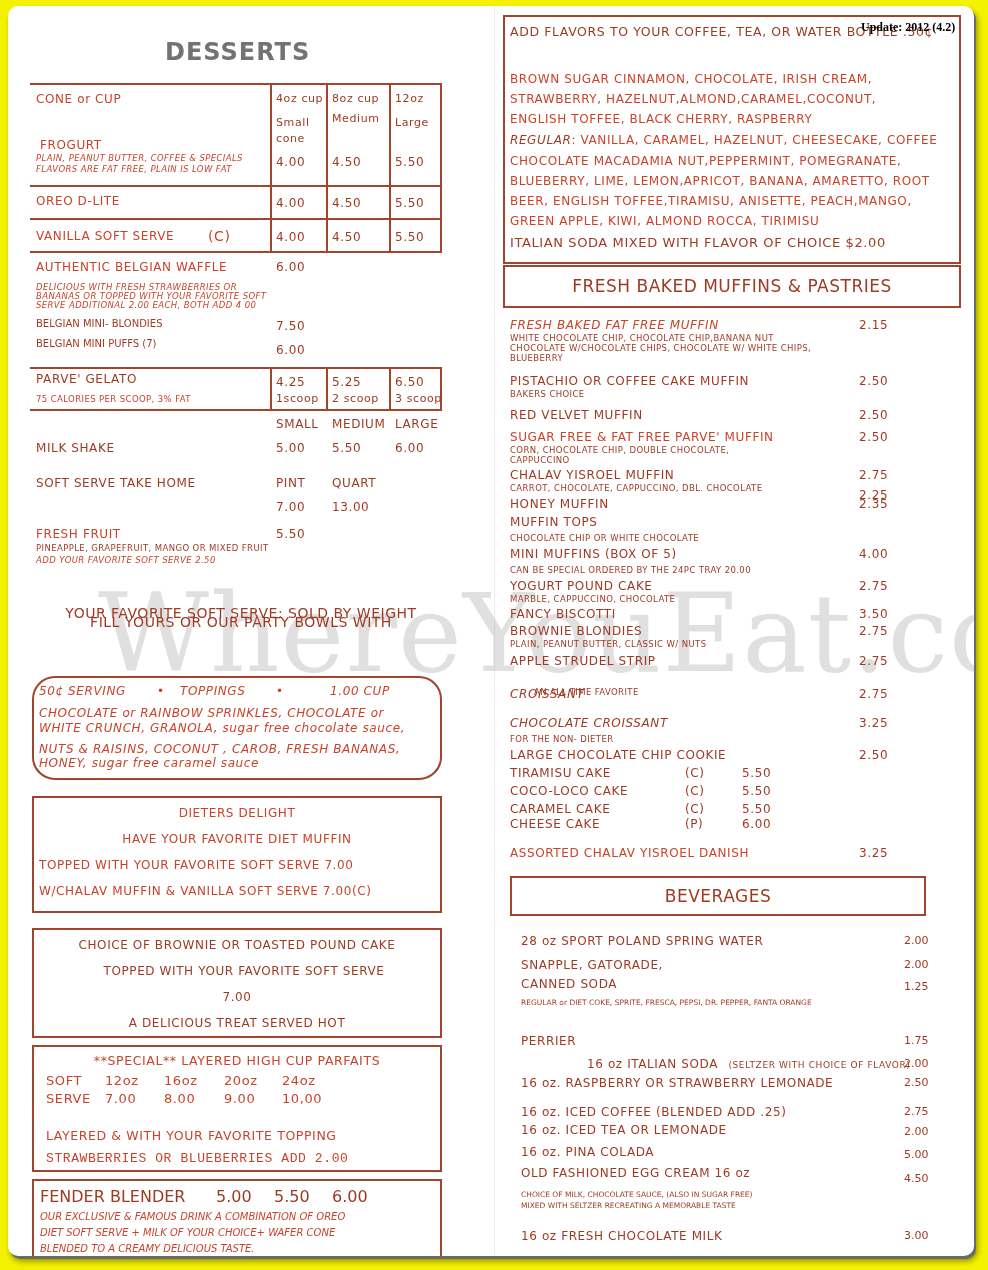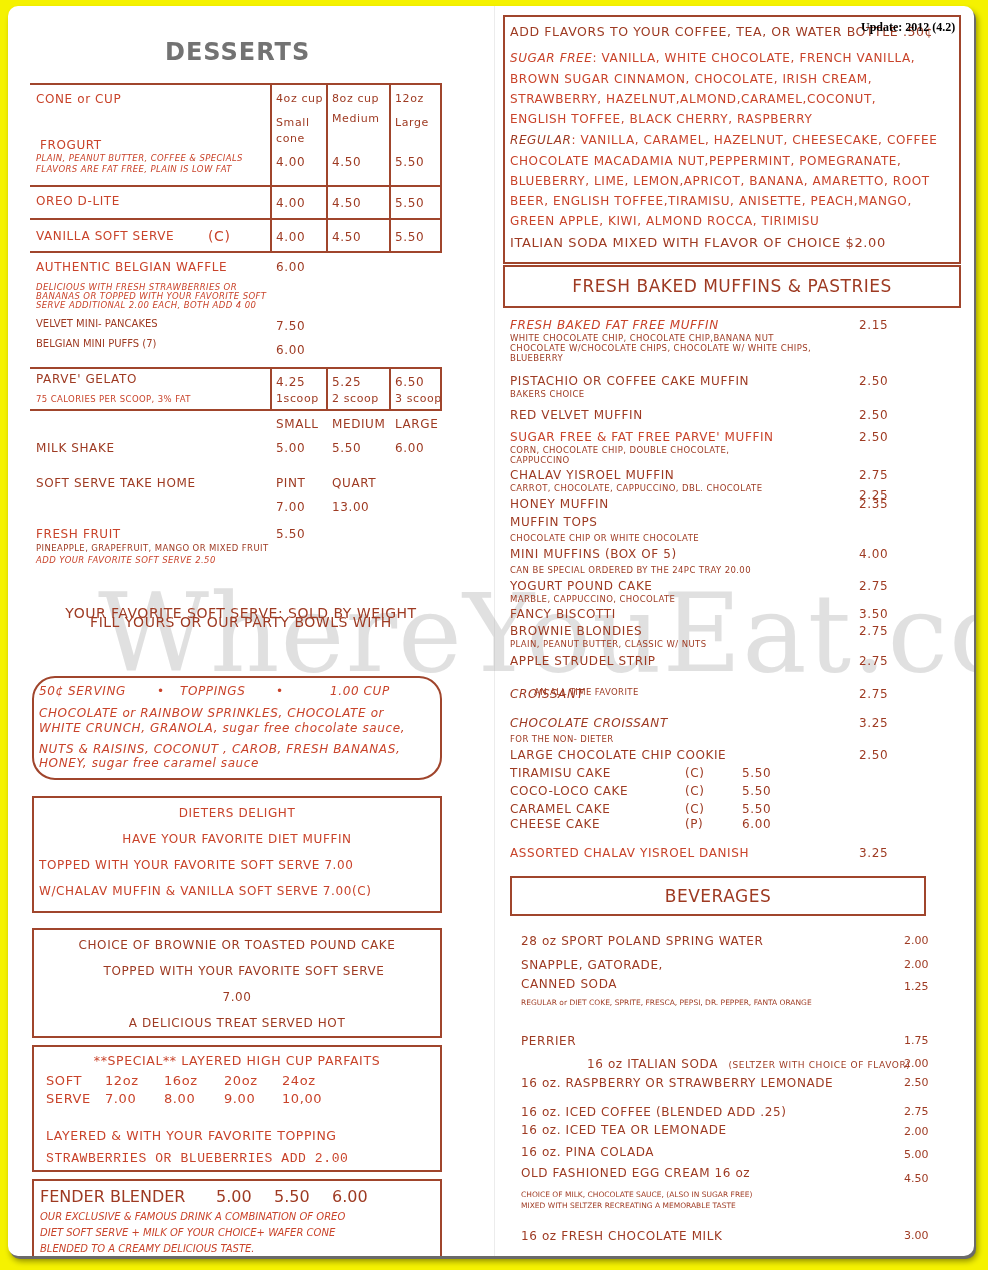--- a/index.html
+++ b/index.html
@@ -77,21 +77,21 @@
     <div class="abs txt c-brown" style="left:324px;top:224px;">4.50</div>
     <div class="abs txt c-brown" style="left:387px;top:224px;">5.50</div>
   </div>
 
   <div class="abs txt c-red" style="left:28px;top:254px;">AUTHENTIC BELGIAN WAFFLE</div>
   <div class="abs txt c-brown" style="left:268px;top:254px;">6.00</div>
   <div class="abs small c-red ital" style="left:28px;top:276px;">DELICIOUS WITH FRESH STRAWBERRIES OR</div>
   <div class="abs small c-red ital" style="left:28px;top:285px;">BANANAS OR TOPPED WITH YOUR FAVORITE SOFT</div>
   <div class="abs small c-red ital" style="left:28px;top:294px;">SERVE ADDITIONAL 2.00 EACH, BOTH ADD 4 00</div>
 
-  <div class="abs c-brown" style="left:28px;top:312px;font-size:10px;white-space:nowrap;">VELVET MINI- PANCAKES</div>
+  <div class="abs c-brown" style="left:28px;top:312px;font-size:10px;white-space:nowrap;">BELGIAN MINI- BLONDIES</div>
   <div class="abs txt c-brown" style="left:268px;top:313px;">7.50</div>
   <div class="abs c-brown" style="left:28px;top:332px;font-size:10px;white-space:nowrap;">BELGIAN MINI PUFFS (7)</div>
   <div class="abs txt c-brown" style="left:268px;top:337px;">6.00</div>
 
   <div>
     <div class="hline" style="left:22px;top:361px;width:412px;"></div>
     <div class="hline" style="left:22px;top:403px;width:412px;"></div>
     <div class="vline" style="left:262px;top:361px;height:44px;"></div>
     <div class="vline" style="left:318px;top:361px;height:44px;"></div>
     <div class="vline" style="left:381px;top:361px;height:44px;"></div>
@@ -178,21 +178,20 @@
     <div class="abs c-brown" style="left:298px;top:6px;font-size:16px;">6.00</div>
     <div class="abs ital c-red" style="left:6px;top:30px;font-size:10px;white-space:nowrap;">OUR EXCLUSIVE &amp; FAMOUS DRINK  A COMBINATION OF  OREO</div>
     <div class="abs ital c-red" style="left:6px;top:46px;font-size:10px;white-space:nowrap;">DIET SOFT SERVE + MILK OF  YOUR CHOICE+  WAFER CONE</div>
     <div class="abs ital c-red" style="left:6px;top:62px;font-size:10px;white-space:nowrap;">BLENDED TO A CREAMY DELICIOUS TASTE.</div>
   </div>
 
   <div class="update">Update: 2012 (4.2)</div>
 
   <div class="abs b" style="left:495px;top:9px;width:454px;height:245px;">
     <div class="abs txt c-brown" style="left:5px;top:7px;font-size:12.5px;">ADD FLAVORS TO YOUR COFFEE, TEA, OR WATER BOTTLE .50¢</div>
-    <div class="abs txt c-red" style="left:5px;top:34px;white-space:nowrap;"><span class="ital">SUGAR FREE</span><span>: VANILLA, WHITE CHOCOLATE, FRENCH VANILLA,</span></div>
     <div class="abs txt c-red" style="left:5px;top:55px;">BROWN SUGAR CINNAMON, CHOCOLATE, IRISH CREAM,</div>
     <div class="abs txt c-red" style="left:5px;top:75px;">STRAWBERRY, HAZELNUT,ALMOND,CARAMEL,COCONUT,</div>
     <div class="abs txt c-red" style="left:5px;top:95px;">ENGLISH TOFFEE, BLACK CHERRY, RASPBERRY</div>
     <div class="abs txt c-red" style="left:5px;top:116px;white-space:nowrap;"><span class="ital c-brown">REGULAR</span><span>: VANILLA, CARAMEL, HAZELNUT, CHEESECAKE, COFFEE</span></div>
     <div class="abs txt c-red" style="left:5px;top:137px;">CHOCOLATE MACADAMIA NUT,PEPPERMINT, POMEGRANATE,</div>
     <div class="abs txt c-red" style="left:5px;top:157px;">BLUEBERRY, LIME, LEMON,APRICOT, BANANA, AMARETTO, ROOT</div>
     <div class="abs txt c-red" style="left:5px;top:177px;">BEER, ENGLISH TOFFEE,TIRAMISU, ANISETTE, PEACH,MANGO,</div>
     <div class="abs txt c-red" style="left:5px;top:197px;">GREEN APPLE, KIWI, ALMOND ROCCA, TIRIMISU</div>
     <div class="abs txt c-brown" style="left:5px;top:218px;font-size:13px;">ITALIAN SODA MIXED WITH FLAVOR OF CHOICE  $2.00</div>
   </div>

